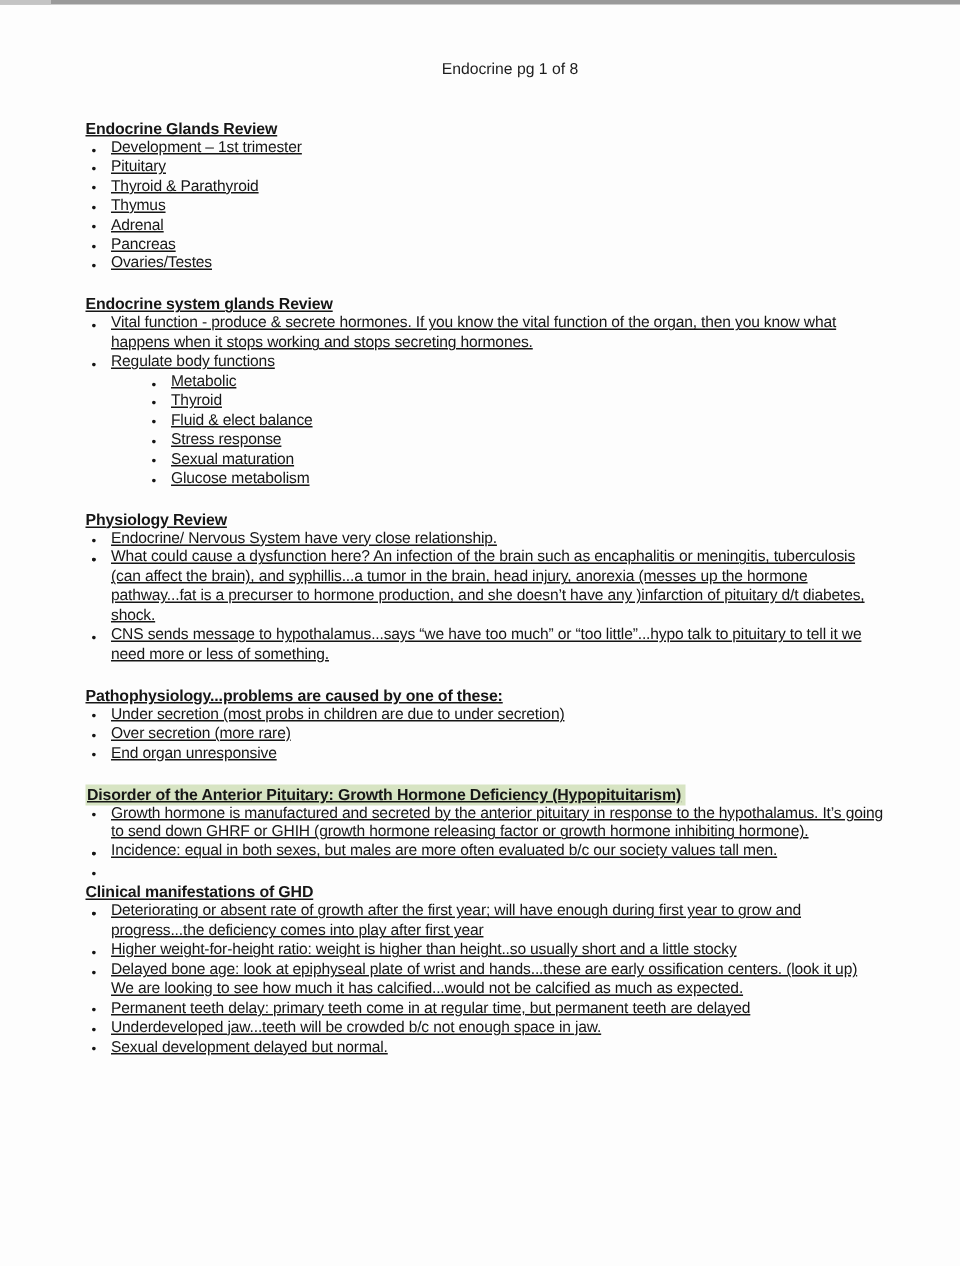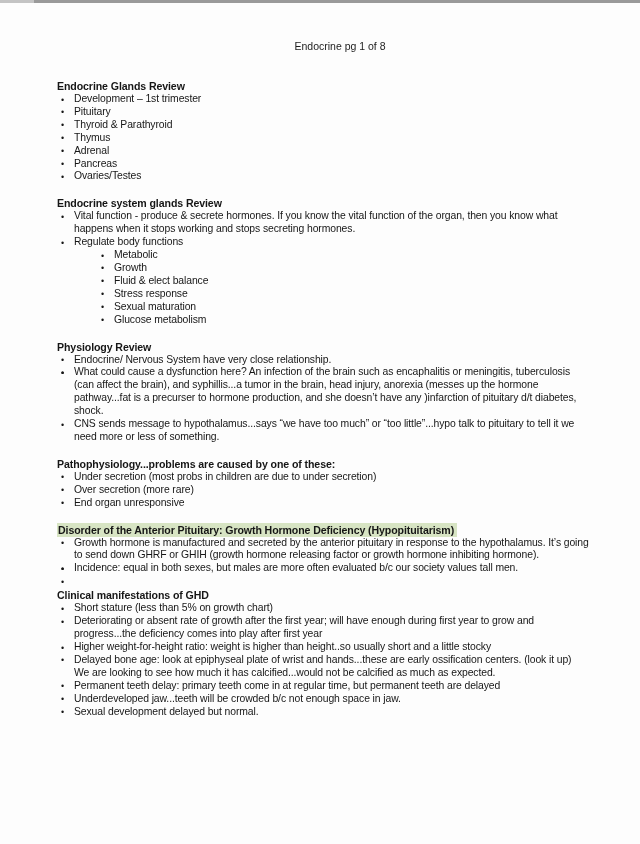--- a/index.html
+++ b/index.html
@@ -30,20 +30,21 @@
     margin-top: 37px;
     text-align: center;
     font-size: 10.5px;
     line-height: 13px;
     color: #1c1c1c;
     padding-left: 40px;
   }
   .content {
     margin: 27px 50px 0 57px;
     width: 532px;
+    text-decoration: underline;
   }
   .doc-section {
     margin-bottom: 14px;
   }
   .section-heading {
     font-weight: bold;
     font-size: 10.6px;
     line-height: 13px;
     letter-spacing: -0.1px;
   }
@@ -139,21 +140,21 @@
     <span class="item-text">Regulate body functions</span>
   </li>
 
   <li class="list-item level-2">
     <span class="bullet">•</span>
     <span class="item-text">Metabolic</span>
   </li>
 
   <li class="list-item level-2">
     <span class="bullet">•</span>
-    <span class="item-text">Growth</span>
+    <span class="item-text">Thyroid</span>
   </li>
 
   <li class="list-item level-2">
     <span class="bullet">•</span>
     <span class="item-text">Fluid &amp; elect balance</span>
   </li>
 
   <li class="list-item level-2">
     <span class="bullet">•</span>
     <span class="item-text">Stress response</span>
@@ -244,21 +245,20 @@
 </ul>
   </section>
 
   <section class="doc-section">
     <div class="section-heading">
       <span class="heading-text">Clinical manifestations of GHD</span>
     </div>
     <ul class="bullet-list">
   <li class="list-item">
     <span class="bullet">•</span>
-    <span class="item-text">Short stature (less than 5% on growth chart)</span>
   </li>
 
   <li class="list-item">
     <span class="bullet">•</span>
     <span class="item-text">Deteriorating or absent rate of growth after the first year; will have enough during first year to grow and progress...the deficiency comes into play after first year</span>
   </li>
 
   <li class="list-item">
     <span class="bullet">•</span>
     <span class="item-text">Higher weight-for-height ratio: weight is higher than height..so usually short and a little stocky</span>

